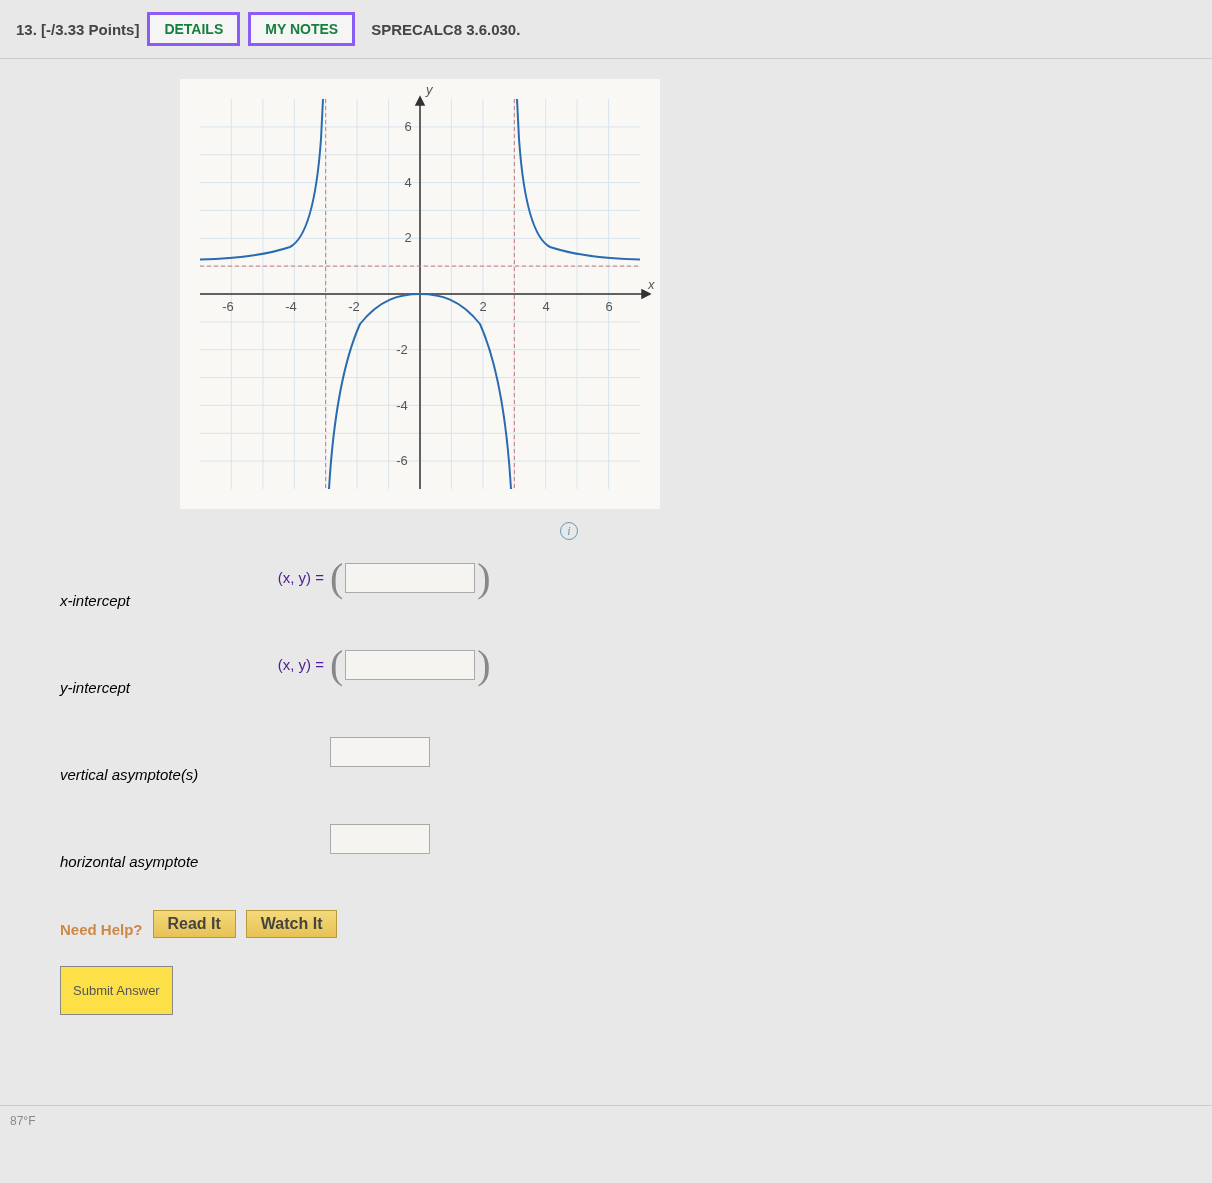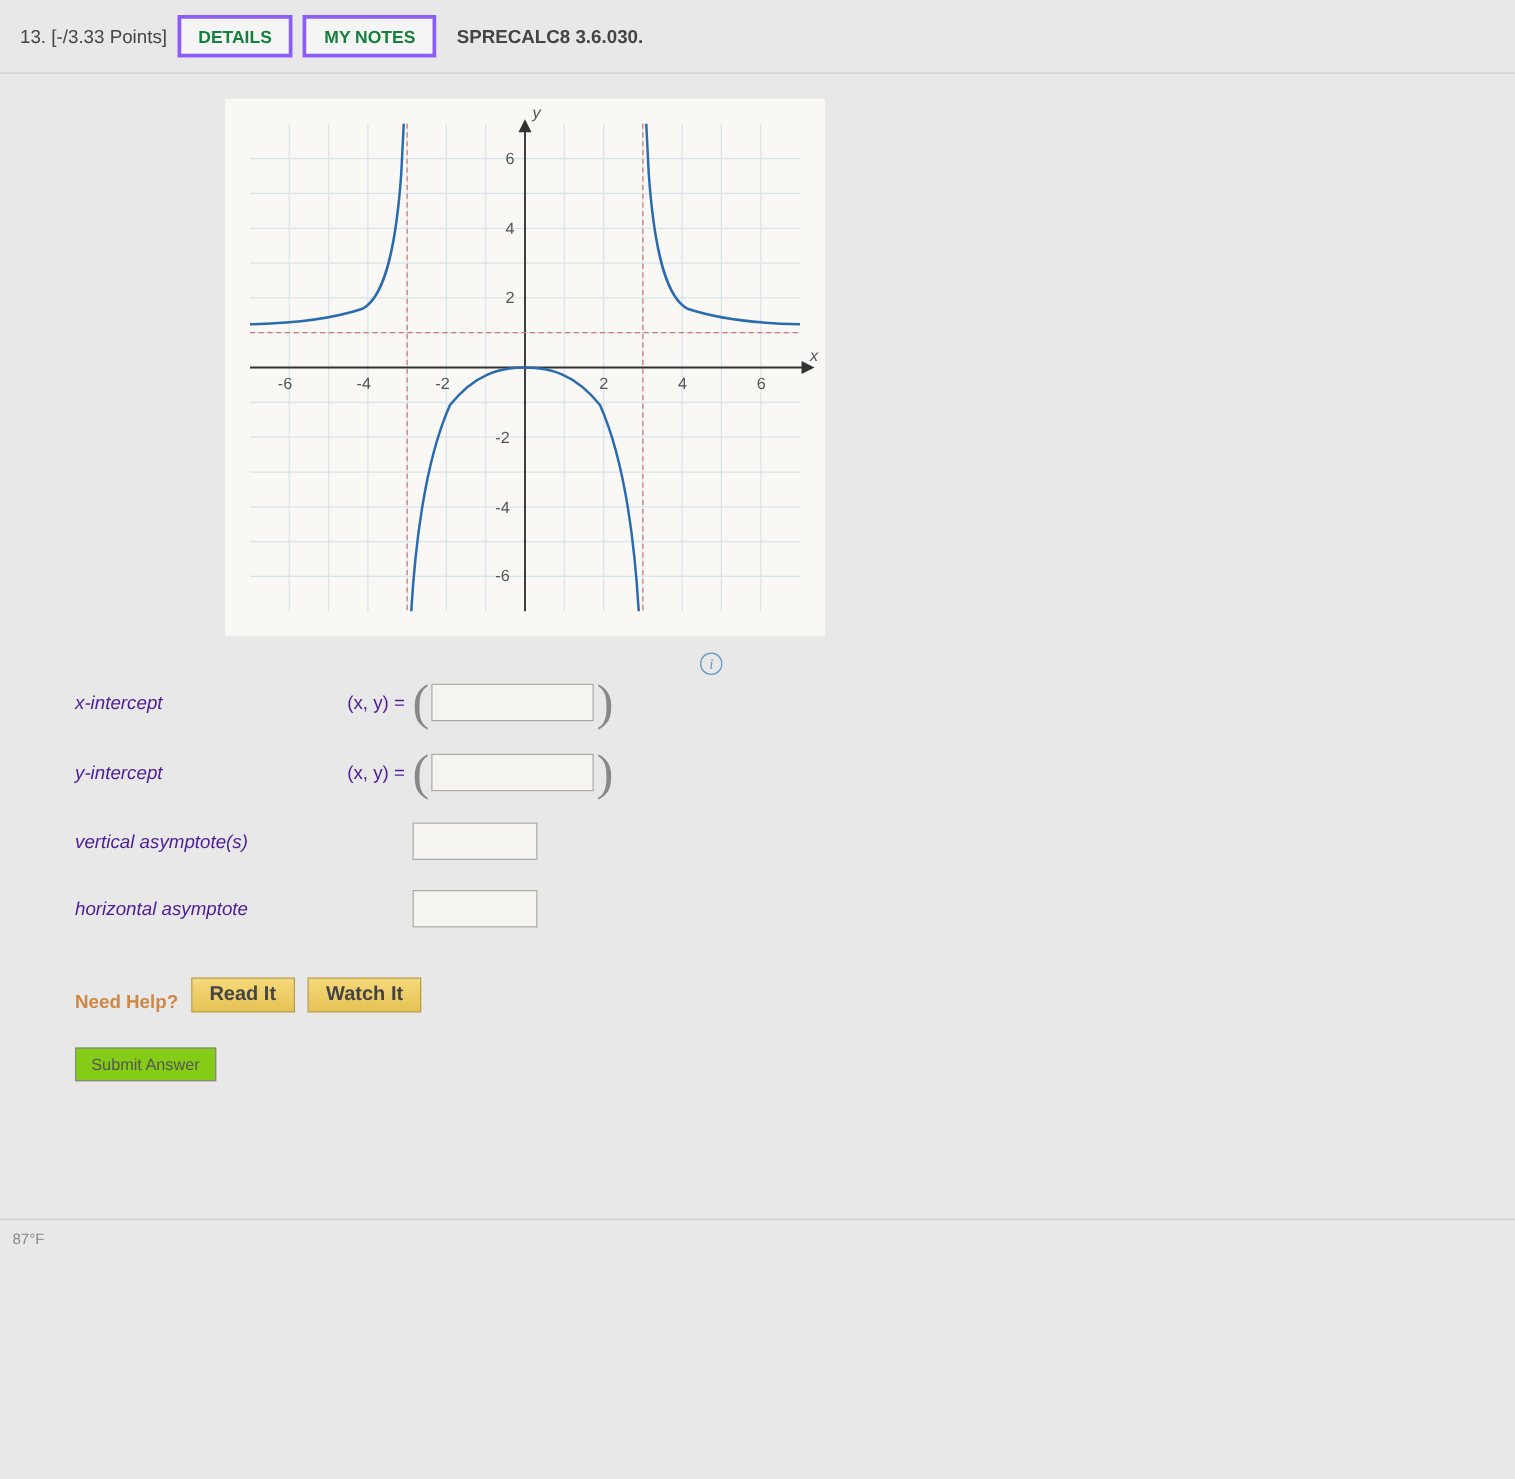--- a/index.html
+++ b/index.html
@@ -10,21 +10,21 @@
       font-size: 14px;
     }
     .header-row {
       display: flex;
       align-items: center;
       gap: 8px;
       padding: 12px 16px;
       border-bottom: 1px solid #ccc;
     }
     .q-number {
-      font-weight: normal;
+      font-weight: bold;
       color: #444;
       font-size: 15px;
     }
     .btn {
       border: 3px solid #8b5cf6;
       background: #f5f5f5;
       padding: 6px 14px;
       font-weight: bold;
       font-size: 14px;
       cursor: pointer;
@@ -68,21 +68,21 @@
       cursor: pointer;
     }
     .answer-grid {
       display: grid;
       grid-template-columns: 180px 90px auto;
       row-gap: 24px;
       align-items: center;
       color: #555;
       font-size: 15px;
     }
-    .answer-label { font-style: italic; color:#4c1d95; }
+    .answer-label { font-style: italic; color:#000000;margin-top:46px; }
     .eq-label { color:#4c1d95; text-align:right; padding-right:6px; }
     .paren-wrap { display:flex; align-items:center; gap:2px; }
     .big-paren {
       font-size: 40px;
       color: #888;
       font-family: "Times New Roman", serif;
       line-height: 0.8;
     }
     input.answer-input {
       width: 130px;
@@ -116,28 +116,28 @@
       border: 1px solid #b89a3a;
       padding: 4px 14px;
       font-size: 16px;
       font-weight: bold;
       color: #444;
       cursor:pointer;
     }
     .submit-row { margin-top: 28px; }
     .submit-btn {
       border: 1px solid #888;
-      background: #84cc16;
-      padding: 5px 12px;
+      background: #fde047;
+      padding: 16px 12px;
       font-size: 13px;
       color: #555;
       cursor:pointer;
     }
     .footer-bar {
-      margin-top: 70px;
+      margin-top: 50px;
       padding: 8px 10px;
       border-top: 1px solid #ccc;
       color:#888;
       font-size:12px;
     }
   </style>
 </head>
 <body>
 
 <div class="header-row">

